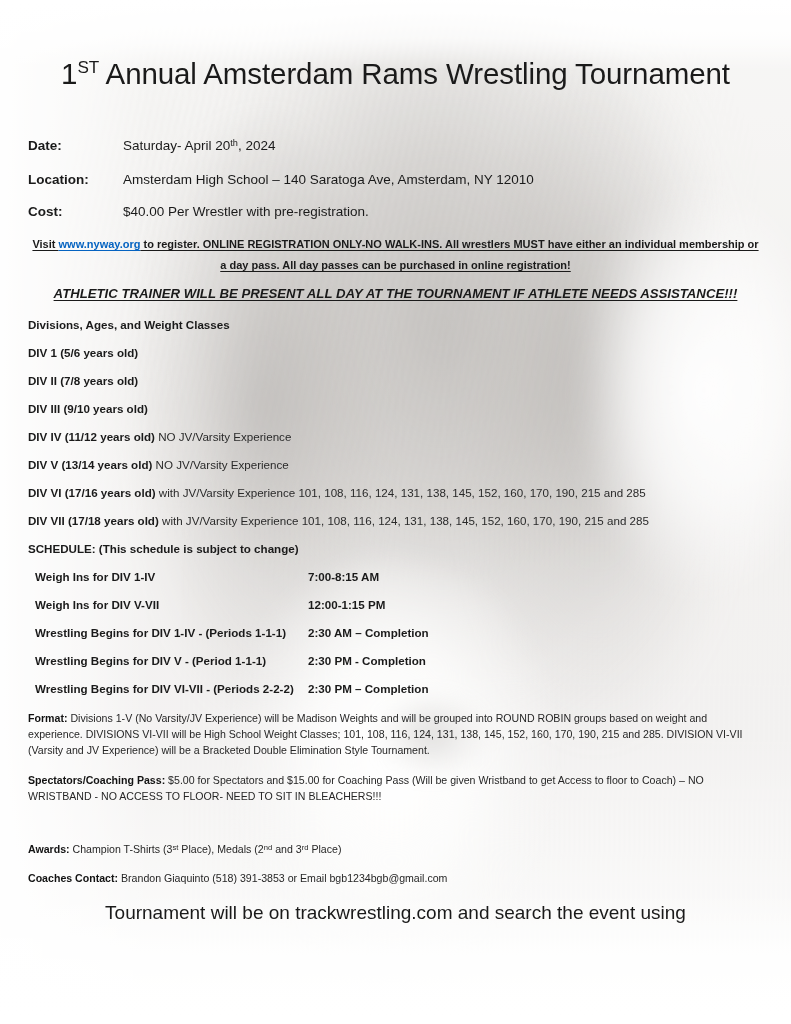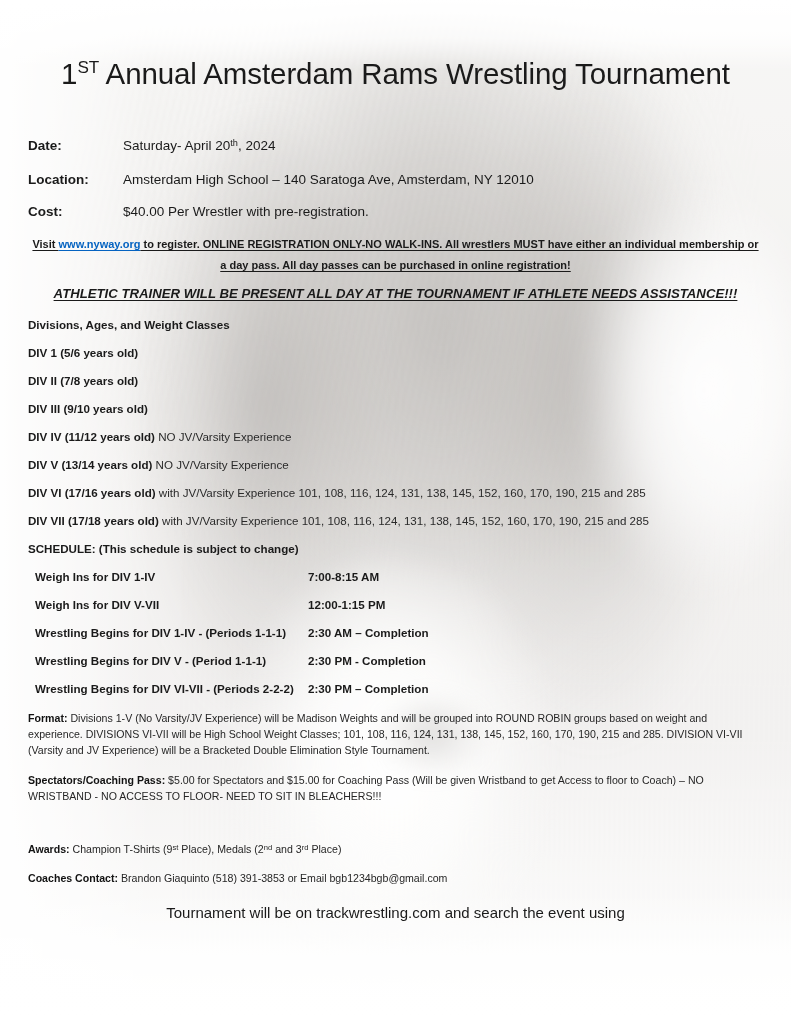--- a/index.html
+++ b/index.html
@@ -217,21 +217,21 @@
     text-align: left;
   }
   .para b { font-weight: bold; color: #121212; }
   .para sup { font-size: 0.72em; vertical-align: 0.4em; }
 
   .footer {
     position: absolute;
     left: 0; top: 900px;
     width: 791px;
     text-align: center;
-    font-size: 15px;
+    font-size: 19px;
     line-height: 25px;
     color: #1a1a1a;
   }
   .footer .l2 { text-decoration: underline; text-underline-offset: 2px; }
 </style>
 </head>
 <body>
 
 <div id="bg-photo">
   <div class="bg-layer bg-base"></div>
@@ -310,21 +310,21 @@
   <div class="schedrow" style="top:682px;">
     <span class="lab">Wrestling Begins for DIV VI-VII - (Periods 2-2-2)</span>
     <span class="tim">2:30 PM – Completion</span>
   </div>
 
   <div class="para" style="top:710px;"><b>Format:</b><span> Divisions 1-V (No Varsity/JV Experience) will be Madison Weights and will be grouped into ROUND ROBIN groups based on weight and experience. DIVISIONS VI-VII will be High School Weight Classes; 101, 108, 116, 124, 131, 138, 145, 152, 160, 170, 190, 215 and 285. DIVISION VI-VII (Varsity and JV Experience) will be a Bracketed Double Elimination Style Tournament.</span></div>
 
   <div class="para" style="top:772px;"><b>Spectators/Coaching Pass:</b><span> $5.00 for Spectators and $15.00 for Coaching Pass (Will be given Wristband to get Access to floor to Coach) – NO WRISTBAND - NO ACCESS TO FLOOR- NEED TO SIT IN BLEACHERS!!!</span></div>
 
 
-  <div class="para" style="top:840px;"><b>Awards:</b><span> Champion T-Shirts (9</span><sup>st</sup><span> Place), Medals (2</span><sup>nd</sup><span> and 3</span><sup>rd</sup><span> Place)</span></div>
+  <div class="para" style="top:840px;"><b>Awards:</b><span> Champion T-Shirts (3</span><sup>st</sup><span> Place), Medals (2</span><sup>nd</sup><span> and 3</span><sup>rd</sup><span> Place)</span></div>
 
   <div class="para" style="top:870px;"><b>Coaches Contact:</b><span> Brandon Giaquinto (518) 391-3853 or Email bgb1234bgb@gmail.com</span></div>
 
   <div class="footer">
     <div class="l1">Tournament will be on trackwrestling.com and search the event using</div>
   </div>
 
 </div>
 
 </body></html>

